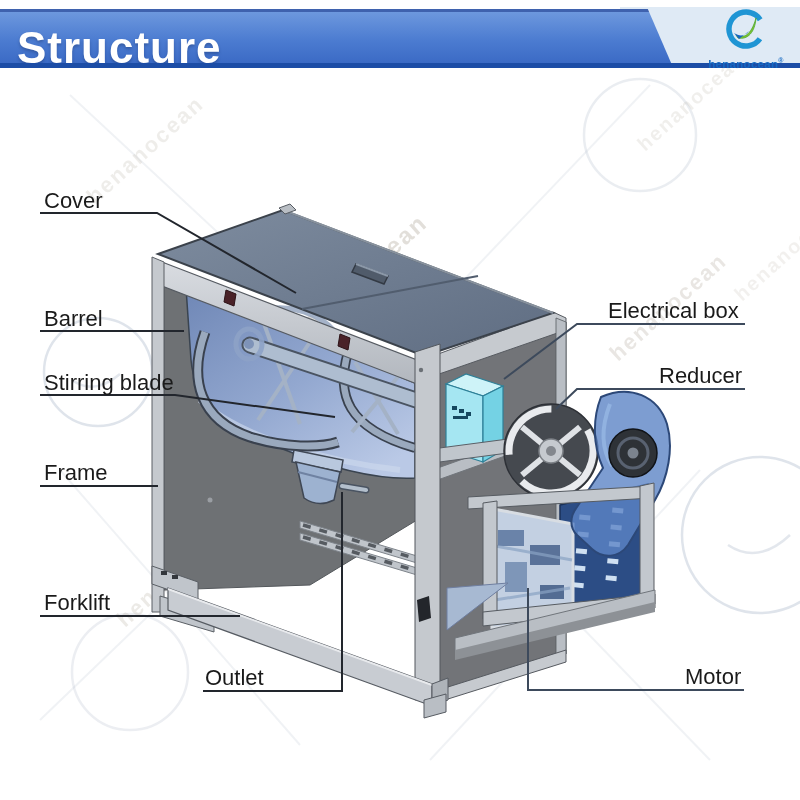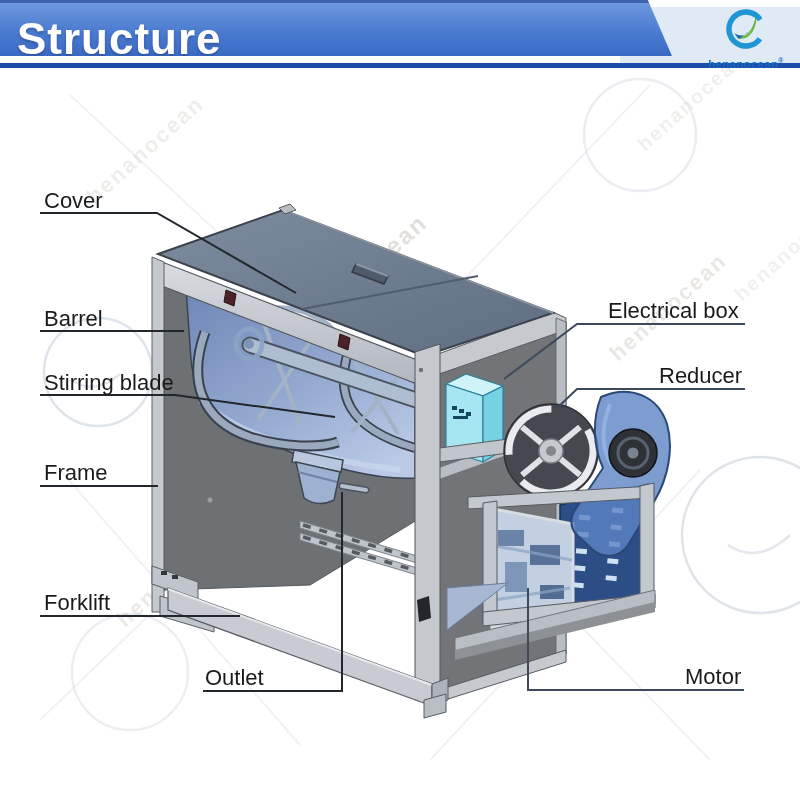--- a/index.html
+++ b/index.html
@@ -1,21 +1,21 @@
 <!DOCTYPE html>
 <html><head>
 <meta charset="utf-8">
 <style>
   html,body{margin:0;padding:0;}
   body{width:800px;height:800px;position:relative;background:#ffffff;overflow:hidden;
        font-family:"Liberation Sans",sans-serif;}
   
   .banner-wrap{position:absolute;top:0;left:0;width:800px;height:70px;}
   .banner-light{position:absolute;left:620px;top:7px;width:180px;height:56px;background:#dfeaf5;}
-  .banner-blue{position:absolute;left:0;top:0;width:672px;height:56px;
+  .banner-blue{position:absolute;left:0;top:9px;width:672px;height:56px;
     background:linear-gradient(#6d98de 0%,#4b7bd0 55%,#3a69c4 100%);
     border-top:3px solid #3f62ae;box-sizing:border-box;
     clip-path:polygon(0 0,96.4% 0,100% 100%,0 100%);}
   .banner-title{position:absolute;left:17px;top:9px;font-size:44px;font-weight:bold;color:#ffffff;
     letter-spacing:1px;text-shadow:0 2px 3px rgba(20,40,90,.35);line-height:54px;}
   .banner-underline{position:absolute;left:0;top:63px;width:800px;height:5px;background:#1c4da6;}
   .logo{position:absolute;right:6px;top:6px;width:96px;height:60px;text-align:center;}
   .logo-text{font-size:11.5px;font-weight:bold;color:#1569c2;line-height:10px;letter-spacing:.3px;}
   .logo-text sup{font-size:7px;}
   

